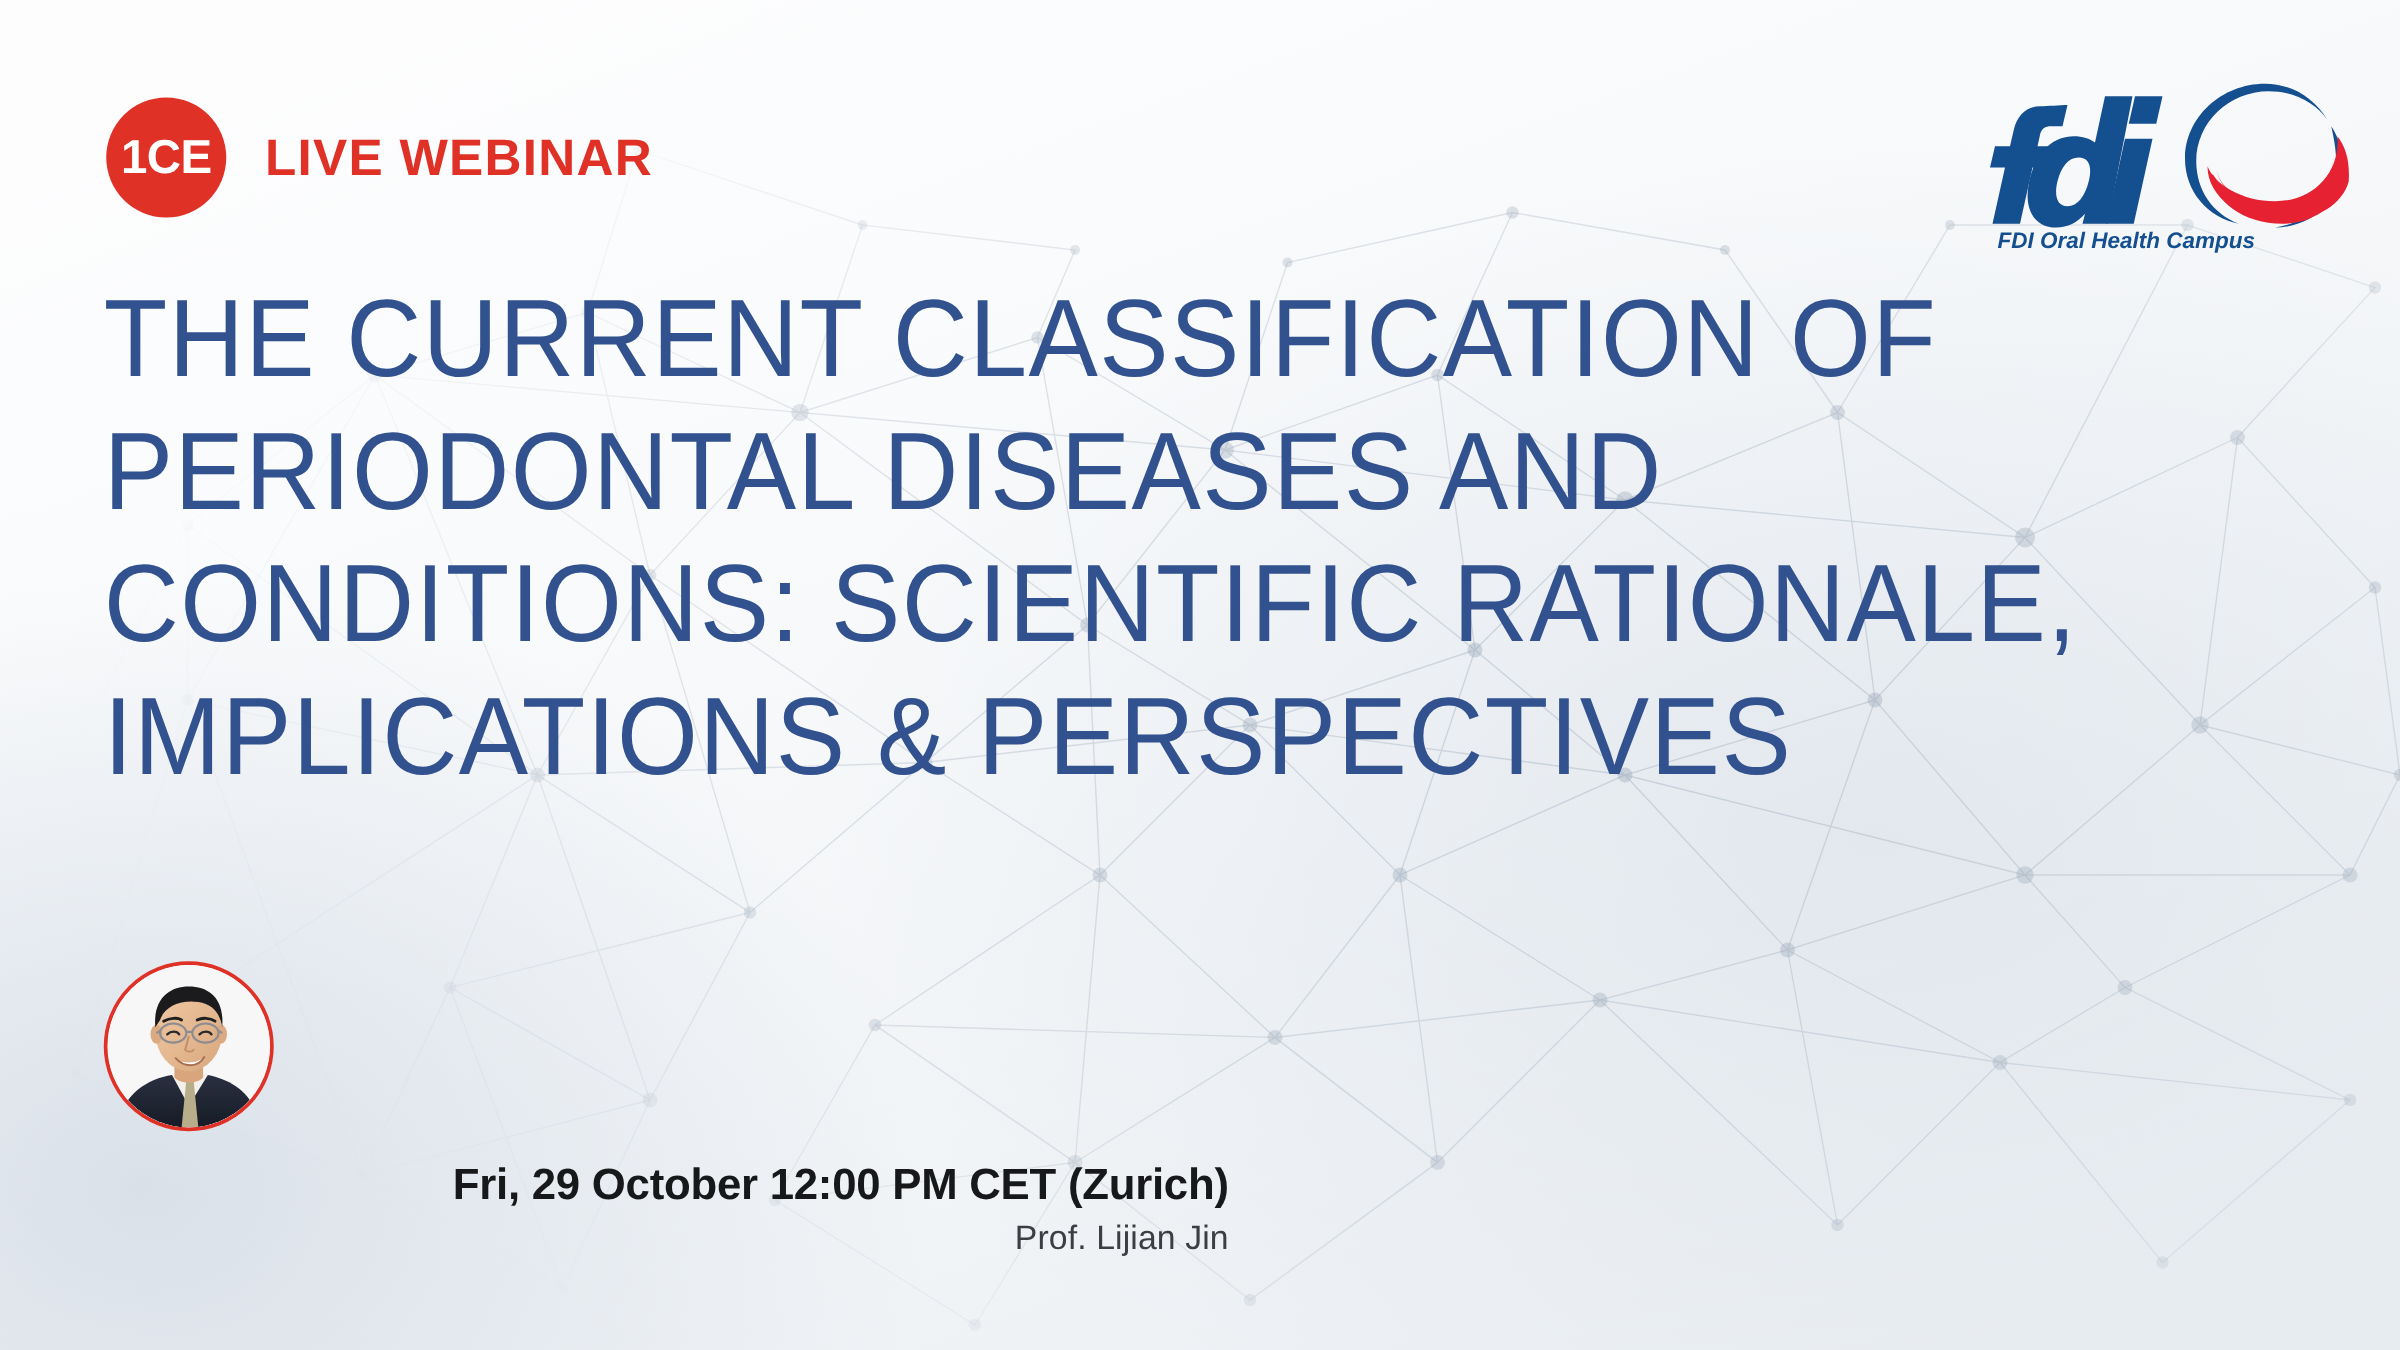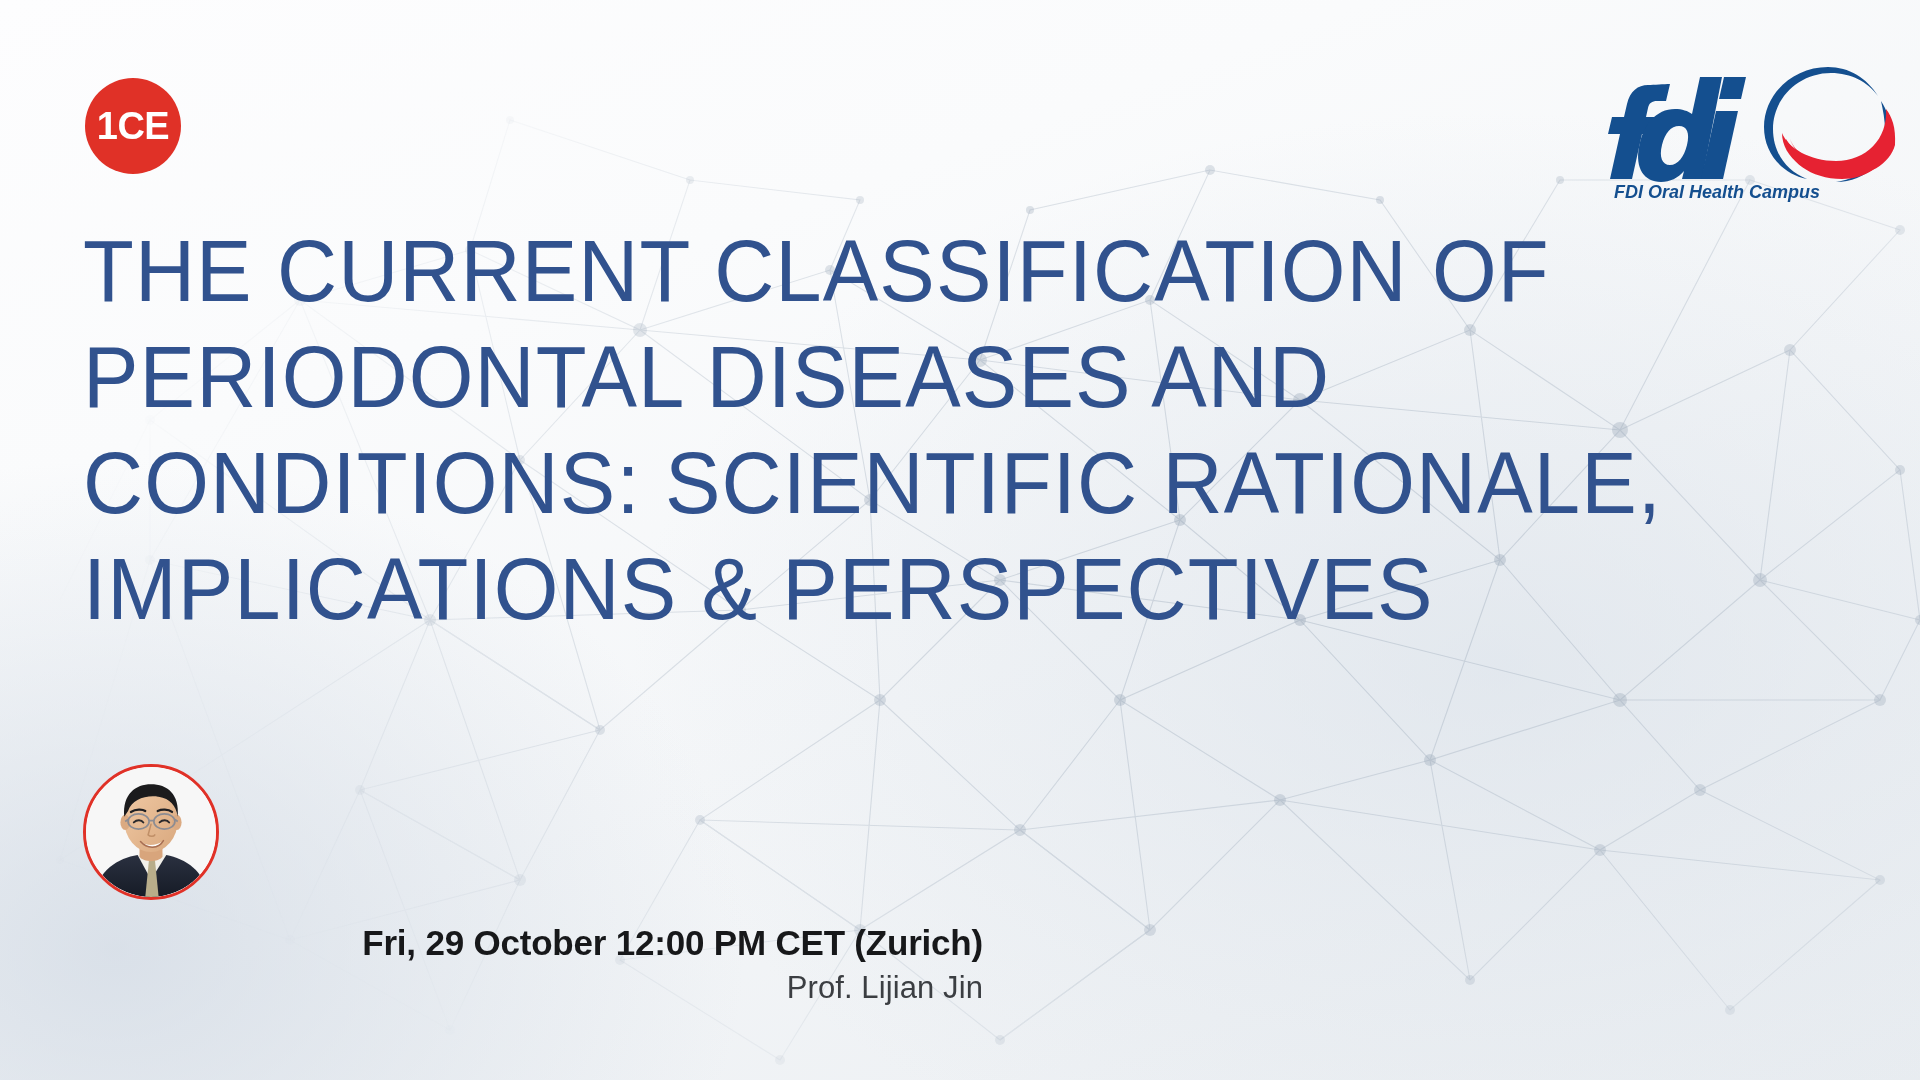--- a/index.html
+++ b/index.html
@@ -51,21 +51,21 @@
     color:#e03127;
     font-size:41px;
     font-weight:bold;
     letter-spacing:1.0px;
     line-height:1;
     white-space:nowrap;
   }
 
   
   .fdi-logo { position:absolute; }
-  .fdi-logo.top  { right:24px;  top:55px;  width:300px; }
+  .fdi-logo.top  { right:40px;  top:55px;  width:300px; }
   .fdi-logo.bottom { right:48px; bottom:68px; width:198px; }
 
   .fdi-logo svg { display:block; width:100%; height:auto; }
 
   
   .title-block {
     position:absolute;
     left:83px; top:218px;
     width:1790px;
   }
@@ -101,21 +101,21 @@
   .date-line {
     color:#17181a;
     font-size:35px;
     font-weight:bold;
     letter-spacing:-0.2px;
     line-height:1.22;
     white-space:nowrap;
   }
   .presenter-line {
     color:#3b3e42;
-    font-size:31px;
+    font-size:27px;
     font-weight:400;
     letter-spacing:0.1px;
     line-height:1.25;
     margin-top:5px;
     white-space:nowrap;
   }
 </style>
 </head>
 <body>
 
@@ -241,20 +241,21 @@
         <circle cx="510" cy="120" r="4"></circle>
       <circle cx="1920" cy="620" r="5"></circle>
         <circle cx="1000" cy="1040" r="5"></circle>
     </g>
   </svg>
 
   <div class="topbar">
     <div class="ce-badge">
       <span>1CE</span>
     </div>
+    <div class="live-label">LIVE WEBINAR</div>
   </div>
 
   <div class="fdi-logo top">
     <svg viewBox="0 0 300 128" aria-hidden="true">
 
       <g fill="#144f8f">
         <path d="M52 30 C42 30 34 36 31 49 L28 62 L16 62 L12 79 L24 79 L14 124 L36 124 L46 79 L62 79 L66 62 L50 62 L52 53 C53 48 56 46 61 46 L70 46 L74 29 C68 29 58 30 52 30 Z"></path>
         <path d="M126 22 L104 22 L96 59 C92 56 86 54 79 54 C60 54 47 70 43 92 C39 113 48 127 65 127 C74 127 82 123 88 116 L86 124 L106 124 Z M91 90 C88 102 82 110 74 110 C66 110 63 102 66 90 C69 78 75 71 83 71 C91 71 94 78 91 90 Z"></path>
         <path d="M150 22 L128 22 L123 44 L145 44 Z"></path>
         <path d="M142 56 L120 56 L105 124 L127 124 Z"></path>

